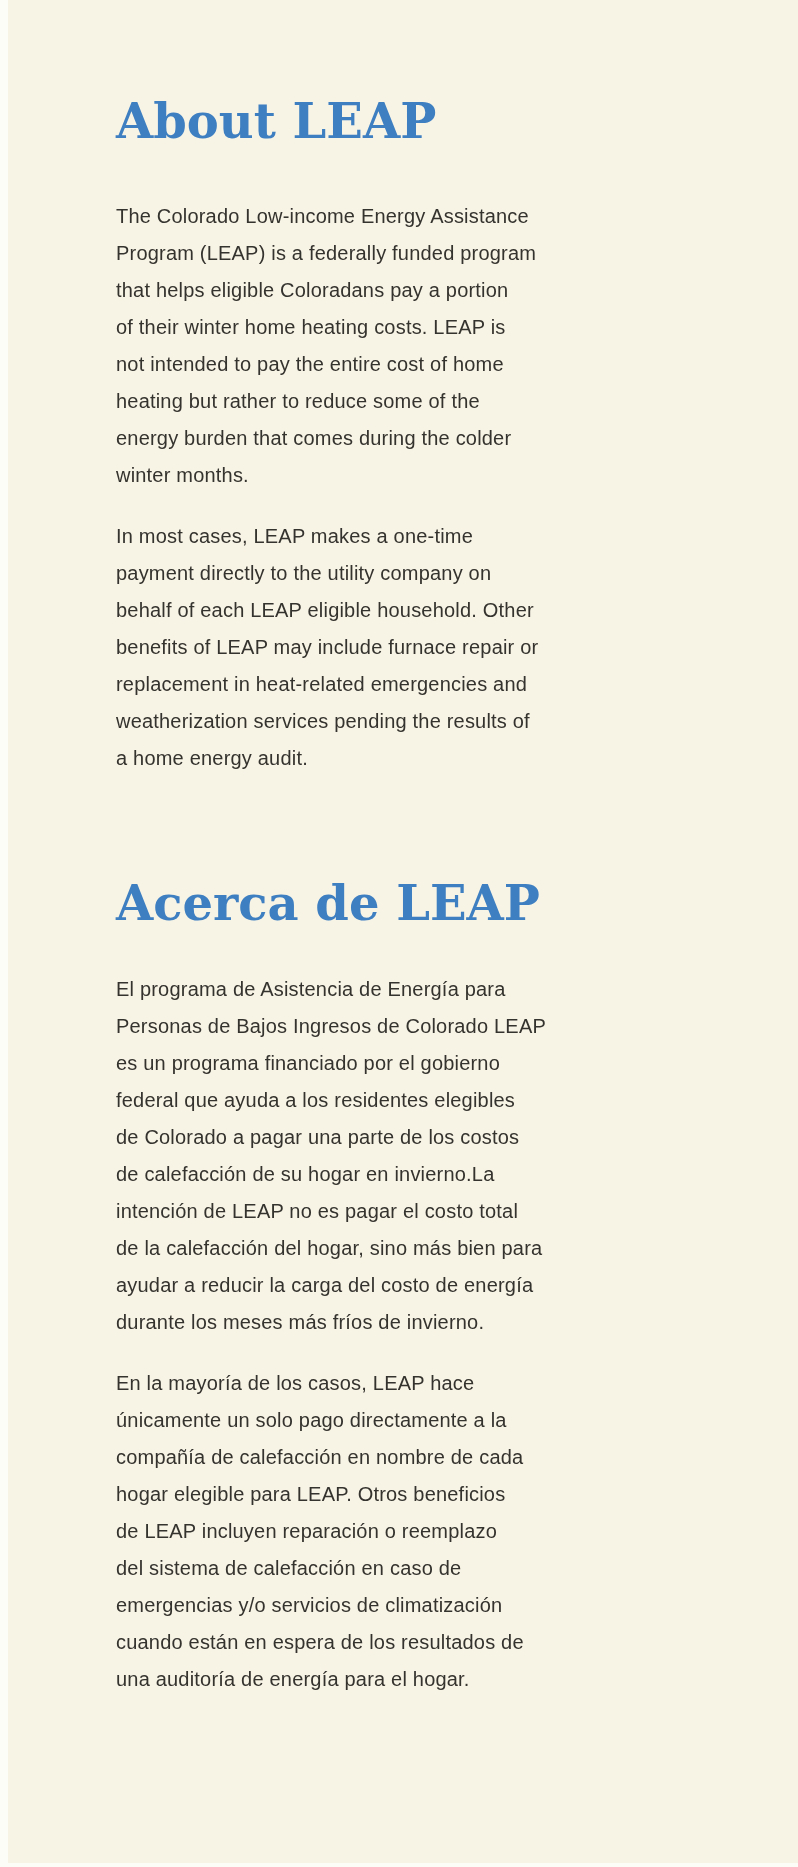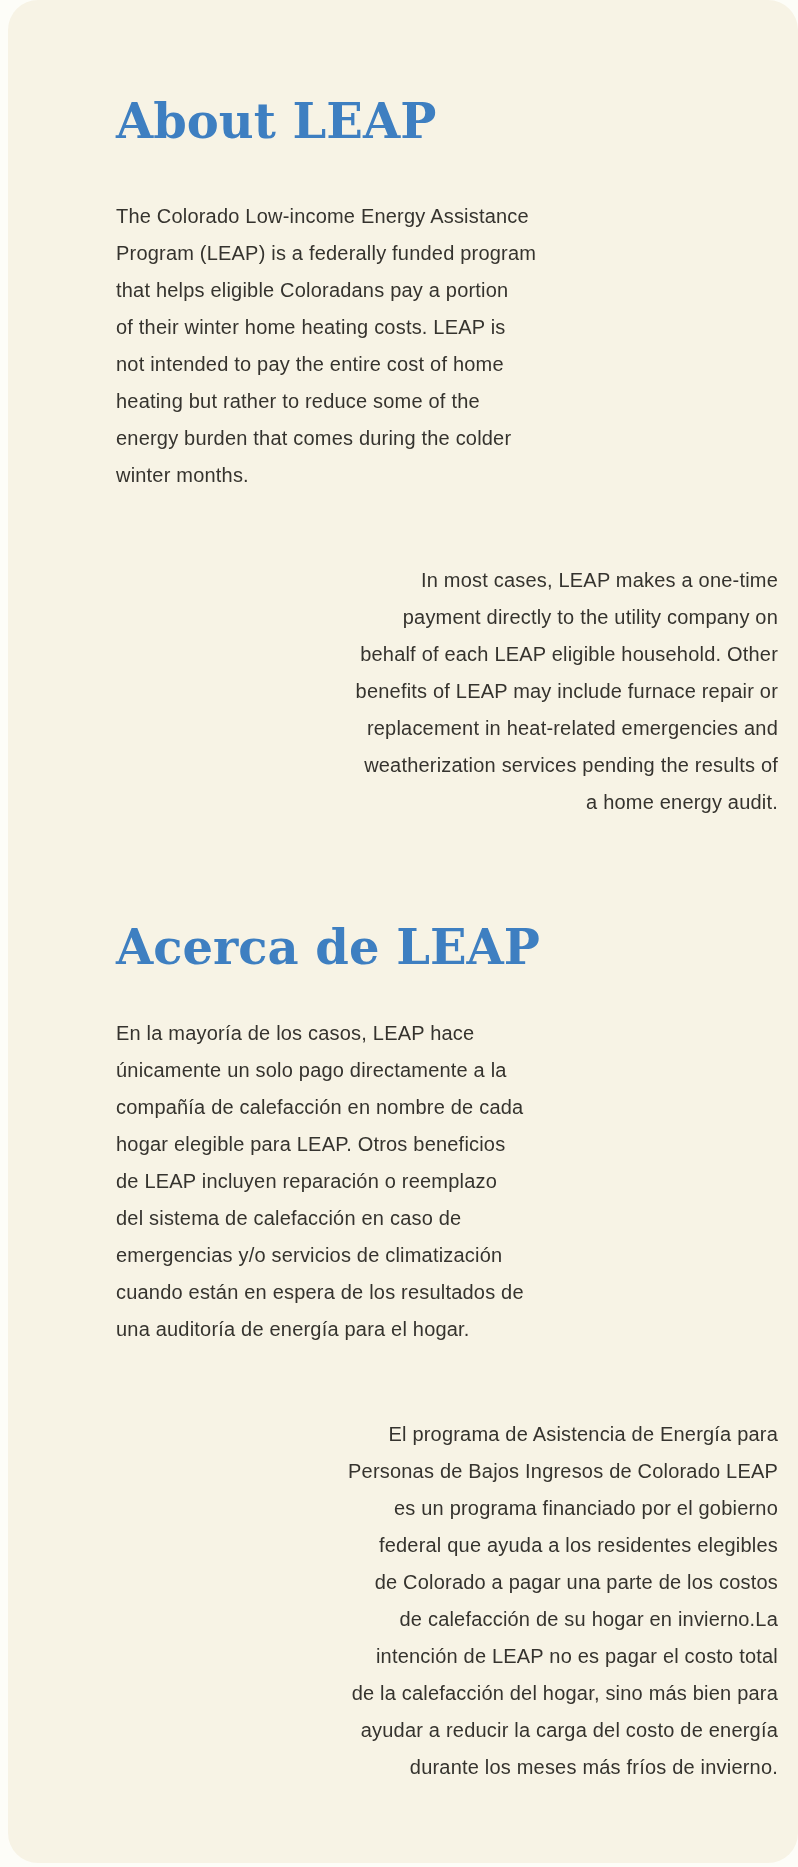--- a/index.html
+++ b/index.html
@@ -14,21 +14,20 @@
     position: relative;
     font-family: "Liberation Sans", sans-serif;
   }
   .page {
     position: absolute;
     left: 8px;
     top: 0;
     right: 0;
     bottom: 4px;
     background: #f7f3e5;
-    border-radius: 30px;
   }
   .content {
     padding: 95px 20px 0 108px;
   }
   .section-heading {
     font-family: "DejaVu Serif", serif;
     font-weight: bold;
     font-size: 48px;
     line-height: 52px;
     color: #3e7fc1;
@@ -38,22 +37,21 @@
   .para {
     font-family: "Liberation Sans", sans-serif;
     font-size: 20px;
     line-height: 37px;
     color: #35332e;
     margin: 0;
     white-space: pre;
     letter-spacing: 0.2px;
   }
   .para + .para {
-    margin-top: 68px;
-    text-align: right;
+    margin-top: 24px;
   }
   .section + .section {
     margin-top: 100px;
   }
   .section + .section .section-heading {
     margin-bottom: 42px;
   }
 </style>
 </head>
 <body>
@@ -75,35 +73,35 @@
 payment directly to the utility company on
 behalf of each LEAP eligible household. Other
 benefits of LEAP may include furnace repair or
 replacement in heat-related emergencies and
 weatherization services pending the results of
 a home energy audit.</p>
     </div>
 
     <div class="section">
       <h1 class="section-heading">Acerca de LEAP</h1>
-      <p class="para">En la mayoría de los casos, LEAP hace
-únicamente un solo pago directamente a la
-compañía de calefacción en nombre de cada
-hogar elegible para LEAP. Otros beneficios
-de LEAP incluyen reparación o reemplazo
-del sistema de calefacción en caso de
-emergencias y/o servicios de climatización
-cuando están en espera de los resultados de
-una auditoría de energía para el hogar.</p>
       <p class="para">El programa de Asistencia de Energía para
 Personas de Bajos Ingresos de Colorado LEAP
 es un programa financiado por el gobierno
 federal que ayuda a los residentes elegibles
 de Colorado a pagar una parte de los costos
 de calefacción de su hogar en invierno.La
 intención de LEAP no es pagar el costo total
 de la calefacción del hogar, sino más bien para
 ayudar a reducir la carga del costo de energía
 durante los meses más fríos de invierno.</p>
+      <p class="para">En la mayoría de los casos, LEAP hace
+únicamente un solo pago directamente a la
+compañía de calefacción en nombre de cada
+hogar elegible para LEAP. Otros beneficios
+de LEAP incluyen reparación o reemplazo
+del sistema de calefacción en caso de
+emergencias y/o servicios de climatización
+cuando están en espera de los resultados de
+una auditoría de energía para el hogar.</p>
     </div>
 
   </div>
 </div>
 
 </body></html>

